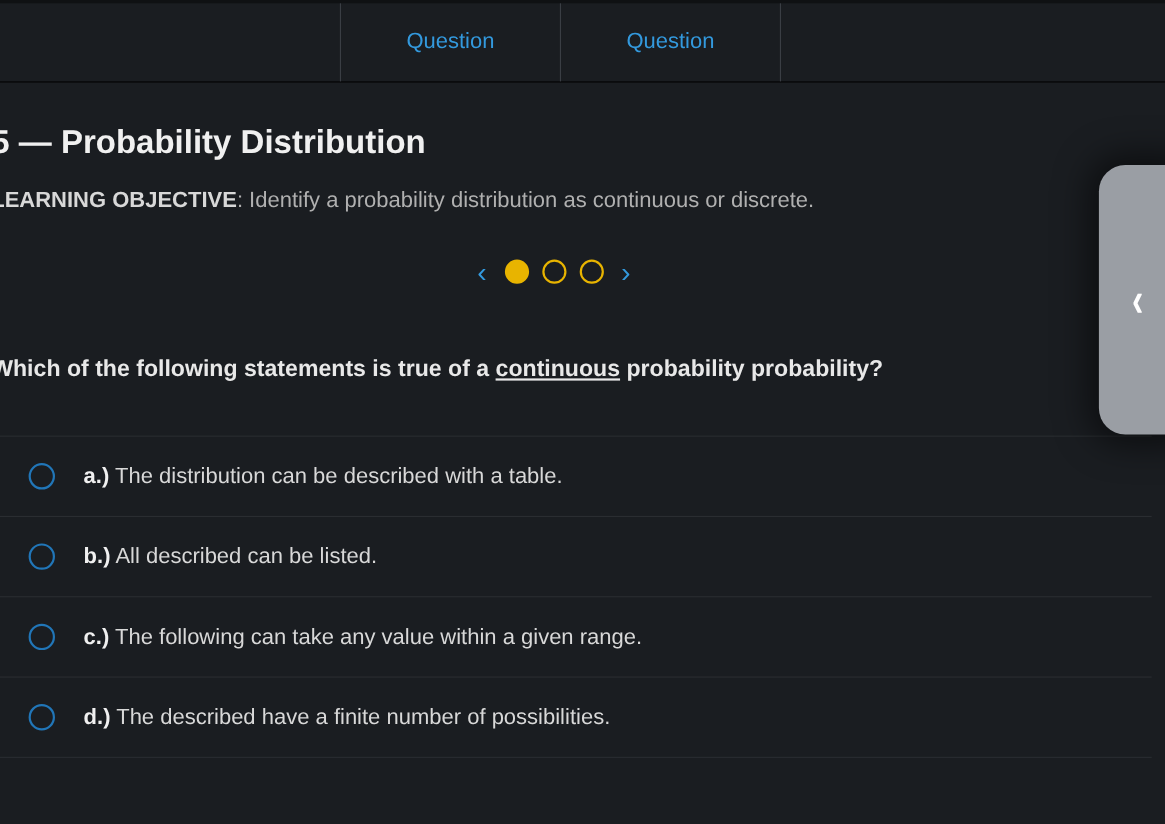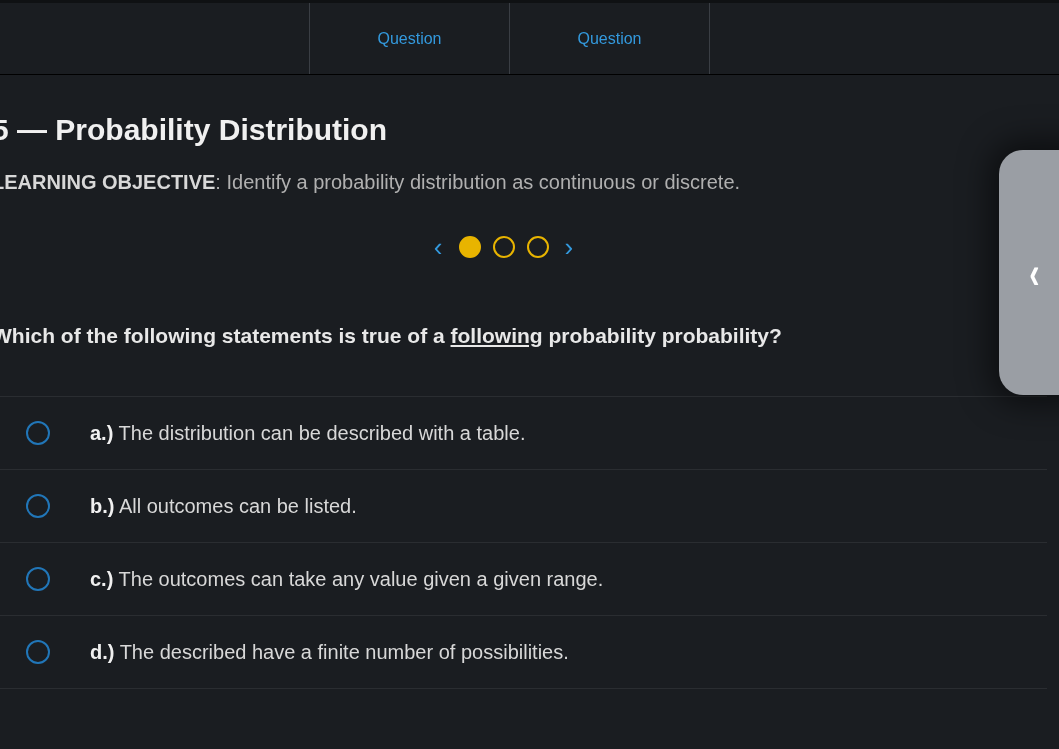--- a/index.html
+++ b/index.html
@@ -30,21 +30,21 @@
     .tab-spacer-left {
       width: 310px;
       border-right: 1px solid #3a3e44;
     }
     .tab {
       width: 200px;
       display: flex;
       align-items: center;
       justify-content: center;
       color: #3399dd;
-      font-size: 16px;
+      font-size: 20px;
       font-weight: 500;
       border-right: 1px solid #3a3e44;
       cursor: pointer;
     }
     .content {
       padding: 0 12px 0 0;
     }
     .title {
       color: #f0f0f0;
       font-size: 30px;
@@ -100,21 +100,21 @@
     }
     .answers {
       margin-top: 48px;
     }
     .answer-row {
       display: flex;
       align-items: center;
       padding: 24px 0 24px 26px;
       border-top: 1px solid #2a2d31;
       cursor: pointer;
-      gap: 40px;
+      gap: 26px;
     }
     .answers .answer-row:last-child {
       border-bottom: 1px solid #2a2d31;
     }
     .radio {
       width: 24px;
       height: 24px;
       border-radius: 50%;
       border: 2.5px solid #2176b8;
       flex-shrink: 0;
@@ -168,35 +168,35 @@
 
   <div class="pager">
     <span class="pager-arrow">‹</span>
     <span class="pager-dot filled"></span>
     <span class="pager-dot"></span>
     <span class="pager-dot"></span>
     <span class="pager-arrow">›</span>
   </div>
 
   <div class="question-text">
-    <span>Which of the following statements is true of a </span><span class="underlined">following</span><span> probability probability?</span>
+    <span>Which of the following statements is true of a </span><span class="underlined">continuous</span><span> probability probability?</span>
   </div>
 
   <div class="answers">
     <div class="answer-row">
       <span class="radio"></span>
       <span class="answer-text"><span class="answer-letter">a.)</span><span> The distribution can be described with a table.</span></span>
     </div>
     <div class="answer-row">
       <span class="radio"></span>
-      <span class="answer-text"><span class="answer-letter">b.)</span><span> All outcomes can be listed.</span></span>
-    </div>
-    <div class="answer-row">
-      <span class="radio"></span>
-      <span class="answer-text"><span class="answer-letter">c.)</span><span> The outcomes can take any value given a given range.</span></span>
+      <span class="answer-text"><span class="answer-letter">b.)</span><span> All described can be listed.</span></span>
+    </div>
+    <div class="answer-row">
+      <span class="radio"></span>
+      <span class="answer-text"><span class="answer-letter">c.)</span><span> The following can take any value within a given range.</span></span>
     </div>
     <div class="answer-row">
       <span class="radio"></span>
       <span class="answer-text"><span class="answer-letter">d.)</span><span> The described have a finite number of possibilities.</span></span>
     </div>
   </div>
 </div>
 
 <div class="right-panel">
   <span class="right-panel-arrow">‹</span>

